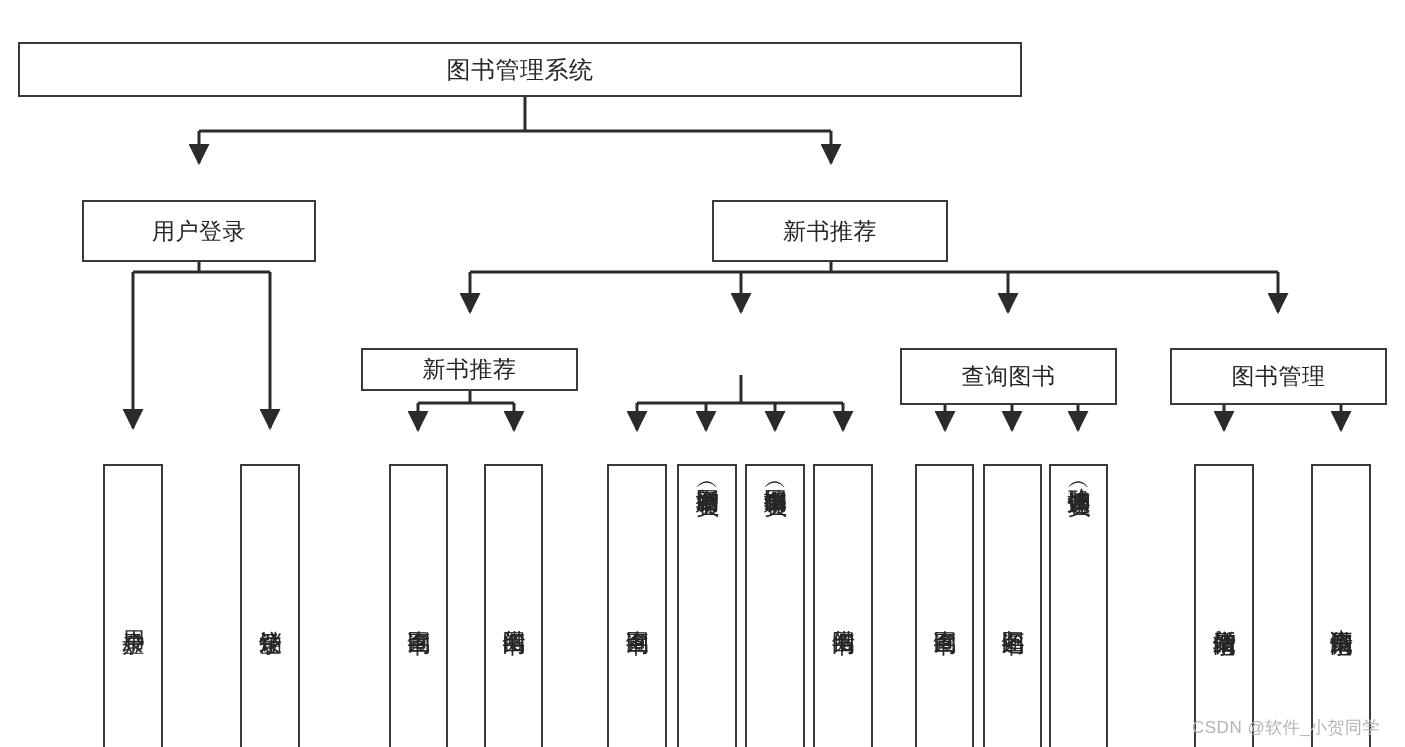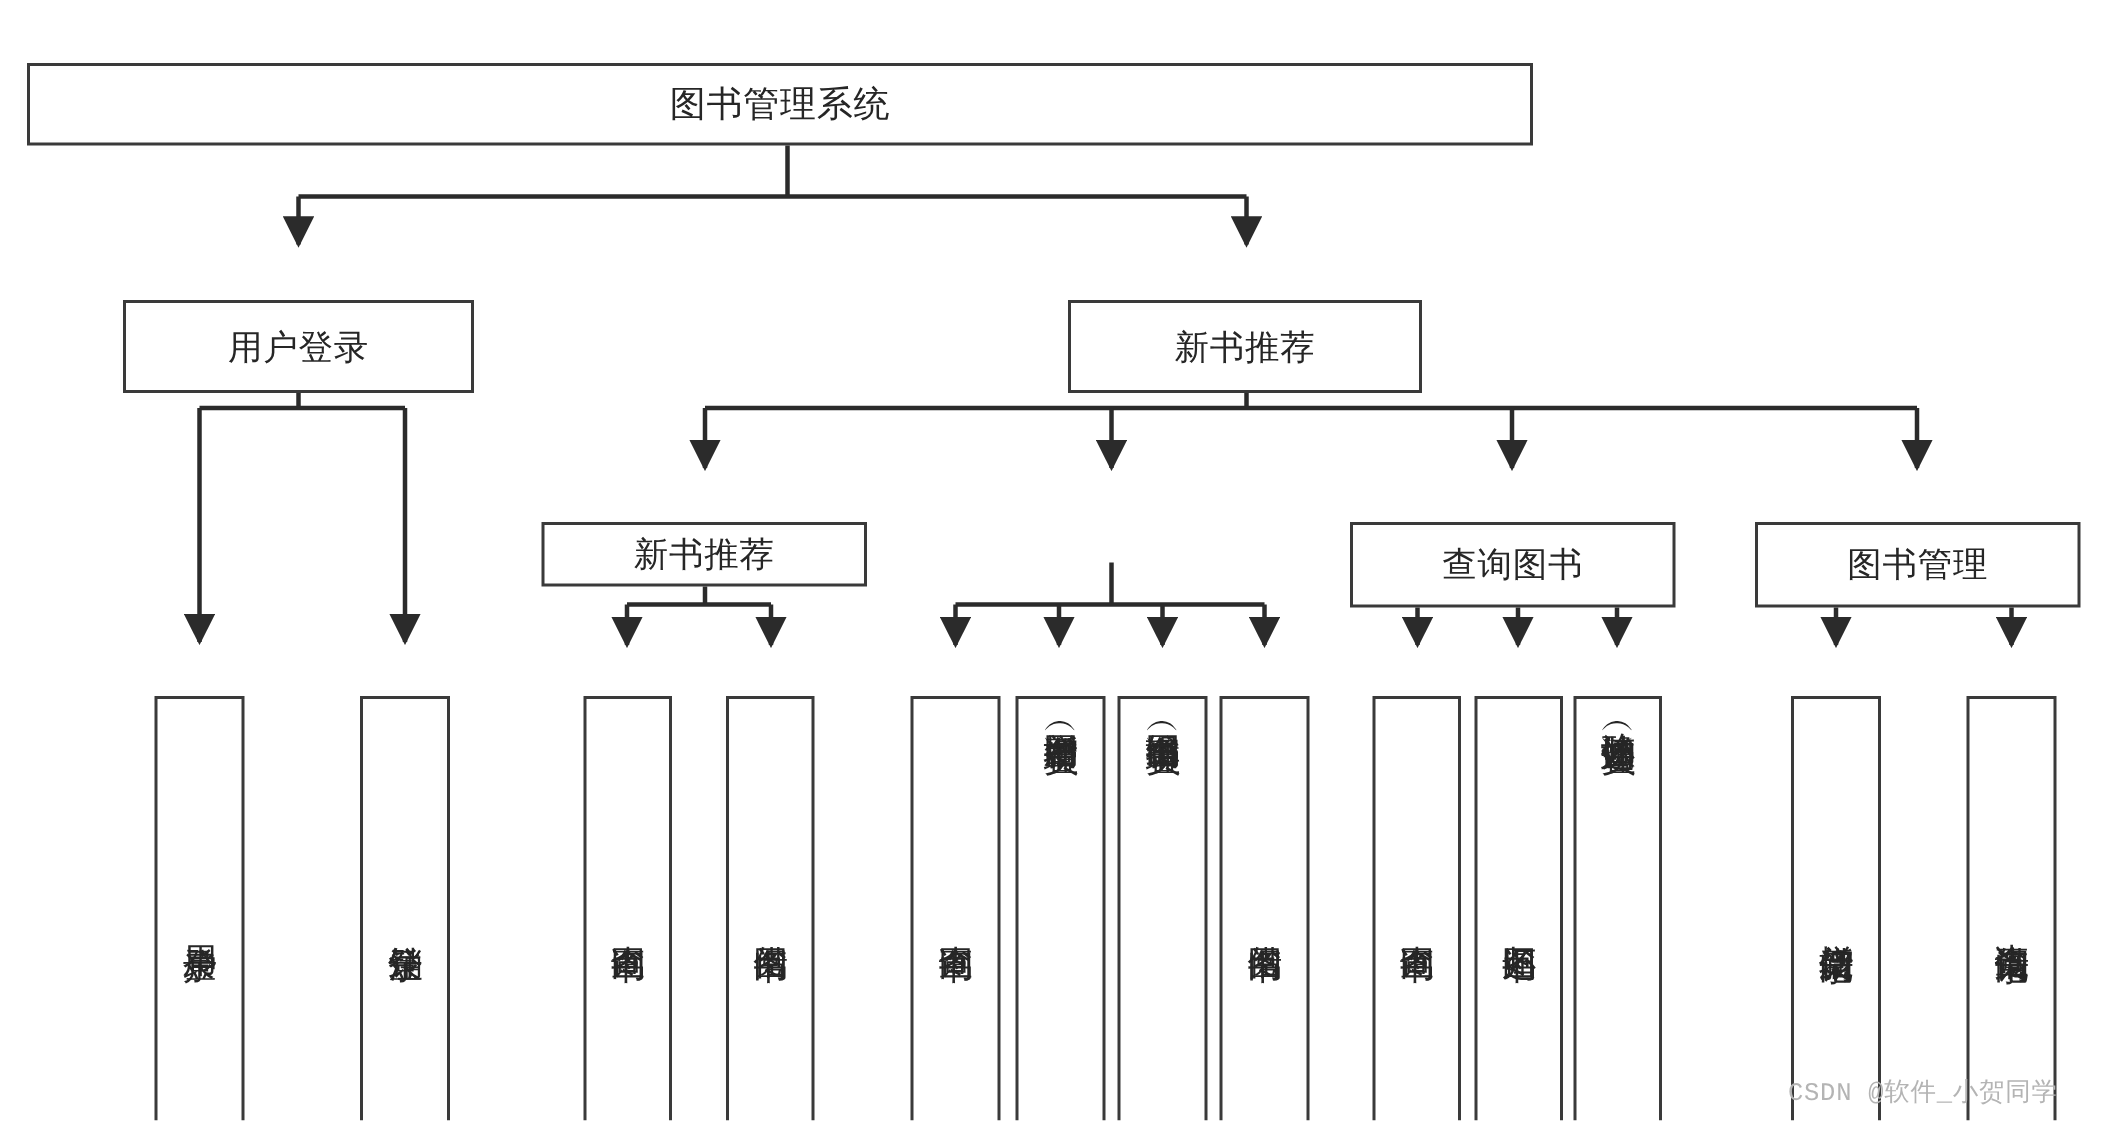--- a/index.html
+++ b/index.html
@@ -67,21 +67,20 @@
   .v-node.centered {
     align-items: center;
     padding-top: 0;
   }
   .watermark {
     position: absolute;
     color: #b4b4b4;
     font-size: 17px;
     white-space: nowrap;
     letter-spacing: 0.5px;
-    font-family: Liberation Mono, monospace;
   }
 </style>
 </head>
 <body>
 
 <div id="canvas">
 
   <svg class="edges" viewBox="0 0 1405 747" xmlns="http://www.w3.org/2000/svg">
     <defs>
       <marker id="arrow" viewBox="0 0 10 10" refX="9" refY="5" markerWidth="7" markerHeight="7" orient="auto-start-reverse">

